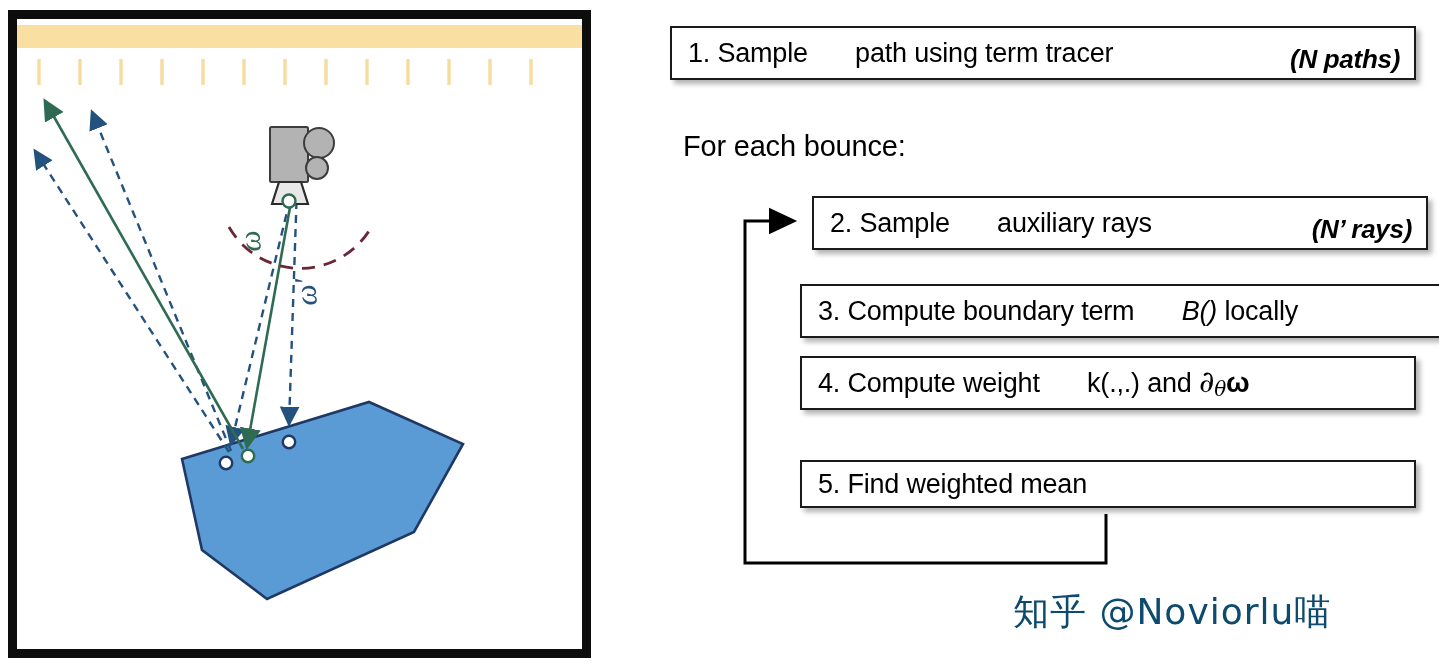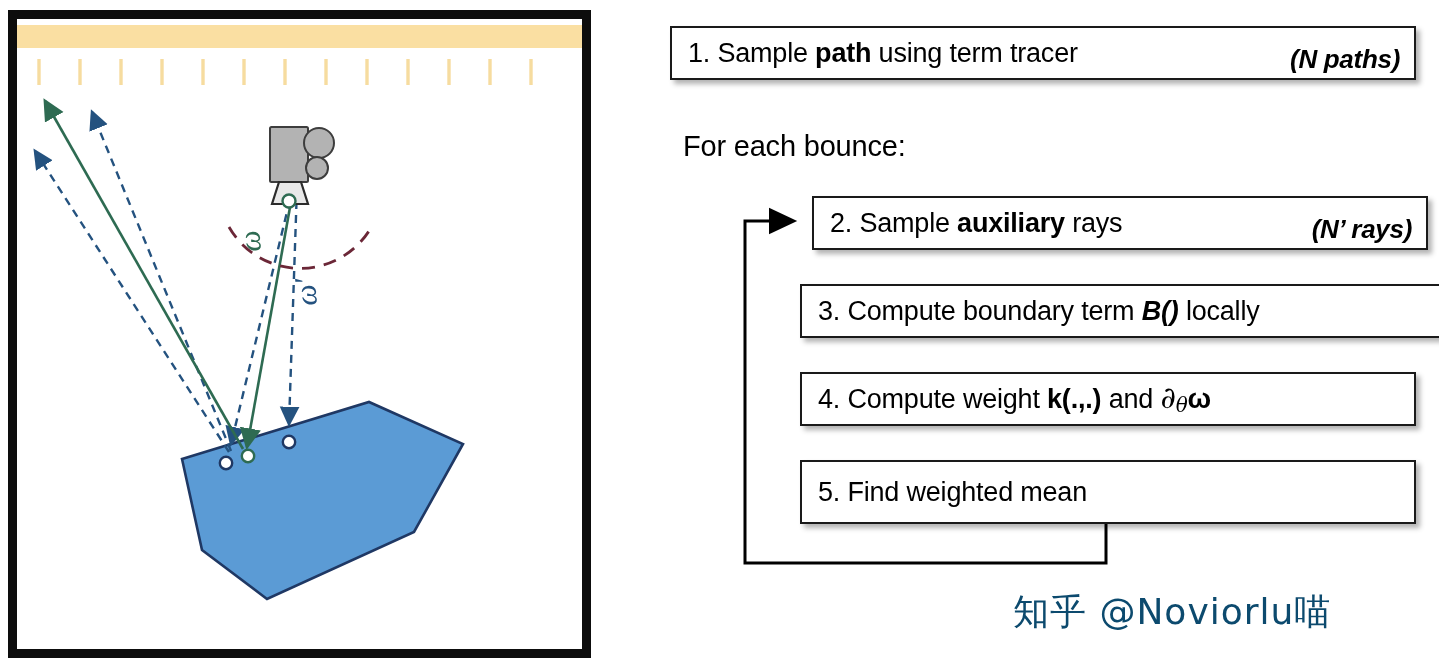--- a/index.html
+++ b/index.html
@@ -63,27 +63,27 @@
   }
   .step-count {
     margin-left: auto;
     font-size: 26px;
     font-style: italic;
     font-weight: bold;
     white-space: nowrap;
     letter-spacing: -0.3px;
     margin-top: 12px;
   }
-  .step-text b { font-weight: bold; }
+  .step-text b { font-weight: normal; margin-left: 40px; }
 
   #box-step-1 { left: 70px;  top: 26px;  width: 746px; height: 54px; }
   #box-step-2 { left: 212px; top: 196px; width: 616px; height: 54px; }
   #box-step-3 { left: 200px; top: 284px; width: 728px; height: 54px; }
-  #box-step-4 { left: 200px; top: 372px; width: 616px; height: 54px; }
-  #box-step-5 { left: 200px; top: 460px; width: 616px; height: 64px; }
+  #box-step-4 { left: 200px; top: 356px; width: 616px; height: 54px; }
+  #box-step-5 { left: 200px; top: 460px; width: 616px; height: 48px; }
 
   #for-each-bounce {
     position: absolute;
     left: 83px;
     top: 130px;
     font-size: 29px;
     white-space: nowrap;
     letter-spacing: -0.2px;
   }
 

